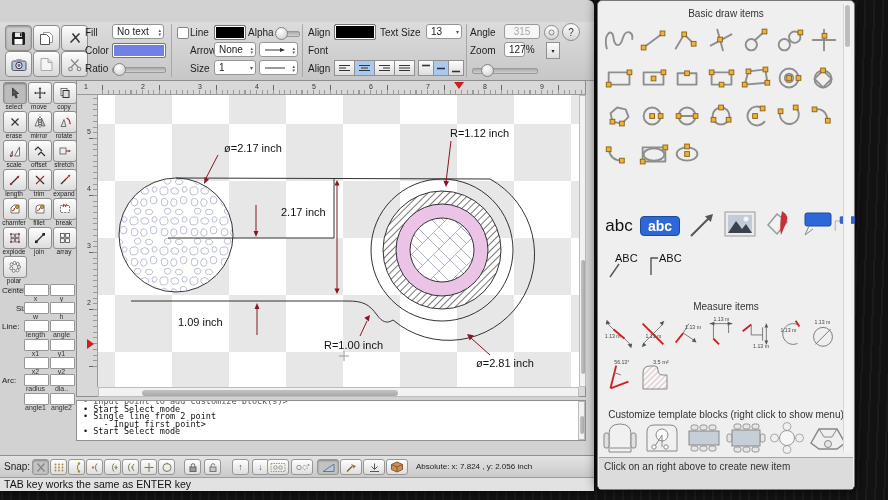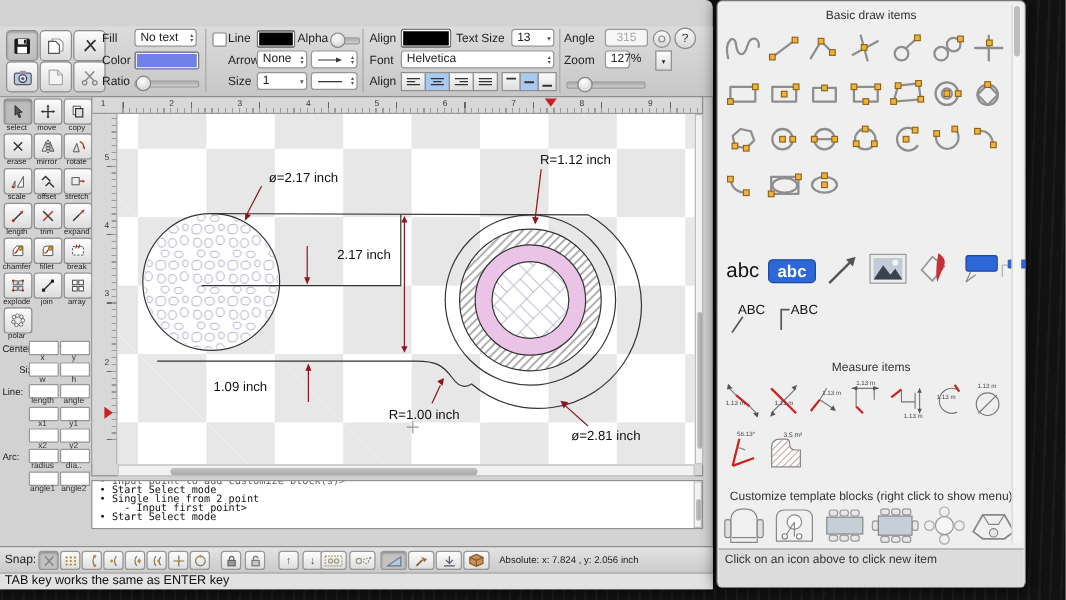--- a/index.html
+++ b/index.html
@@ -196,27 +196,20 @@
     </div>
 
     <div class="lbl abs" style="left:308px;top:5px">Align</div>
     <div class="swatch abs" style="left: 334px; top: 2px; width: 40px; height: 14px; background: rgb(0, 0, 0);"></div>
     <div class="lbl abs" style="left:380px;top:5px">Text Size</div>
     <div class="combo abs" style="left:426px;top:2px;width:36px">
       <span>13</span>
         <span style="font-size:6px;color:#555">▾</span>
     </div>
     <div class="lbl abs" style="left:308px;top:23px">Font</div>
-    <div class="combo abs" style="left:334px;top:20px;width:128px">
-      <span>Helvetica</span>
-        <span class="updn">
-          <span>▴</span>
-          <span>▾</span>
-        </span>
-    </div>
     <div class="lbl abs" style="left:308px;top:41px">Align</div>
     <div class="alnbtn abs" style="left:334px;top:38px">
         <svg width="13" height="9" viewBox="0 0 13 9">
           <path d="M1 1.5 H12 M1 4 H8 M1 6.5 H12" stroke="#333"></path>
         </svg>
       </div>
     <div class="alnbtn sel abs" style="left:354px;top:38px">
         <svg width="13" height="9" viewBox="0 0 13 9">
           <path d="M1 1.5 H12 M3 4 H10 M1 6.5 H12" stroke="#333"></path>
         </svg>
@@ -1064,17 +1057,17 @@
       </svg>
     </div>
   <div class="picon" style="left:208px;top:420px">
       <svg width="44" height="34" viewBox="0 0 44 34">
         <path d="M5 22 L13 8 H31 L39 22 L31 28 H13 Z" fill="none" stroke="#888" stroke-width="1.5"></path>
         <path d="M13 8 L18 16 H26 L31 8" fill="none" stroke="#888"></path>
         <circle cx="22" cy="23" r="3.5" fill="#e6e6e6" stroke="#888"></circle>
       </svg>
     </div>
 
-  <div id="pinfo" class="abs">Click on an icon above to click new item</div>
+  <div id="pinfo" class="abs">Click on an right above to create new item</div>
   <div id="pscroll" class="abs">
       <div class="scthumb"></div>
     </div>
 </div>
 
 </body></html>

